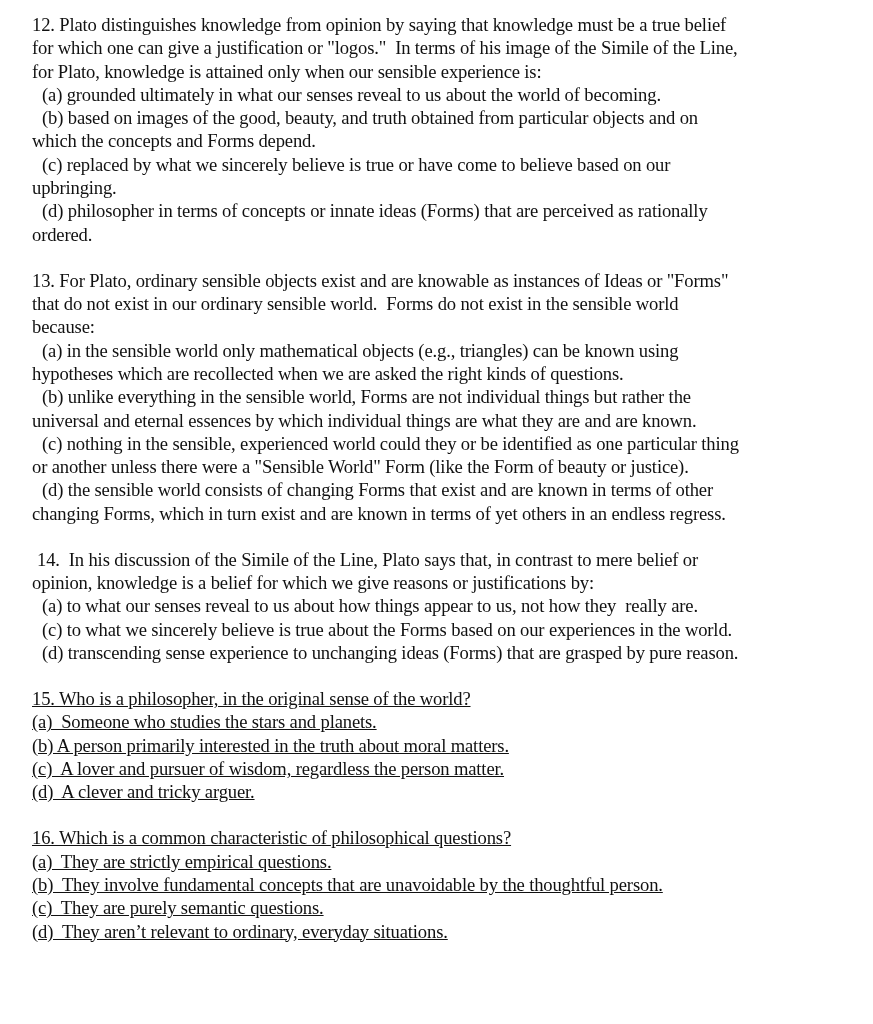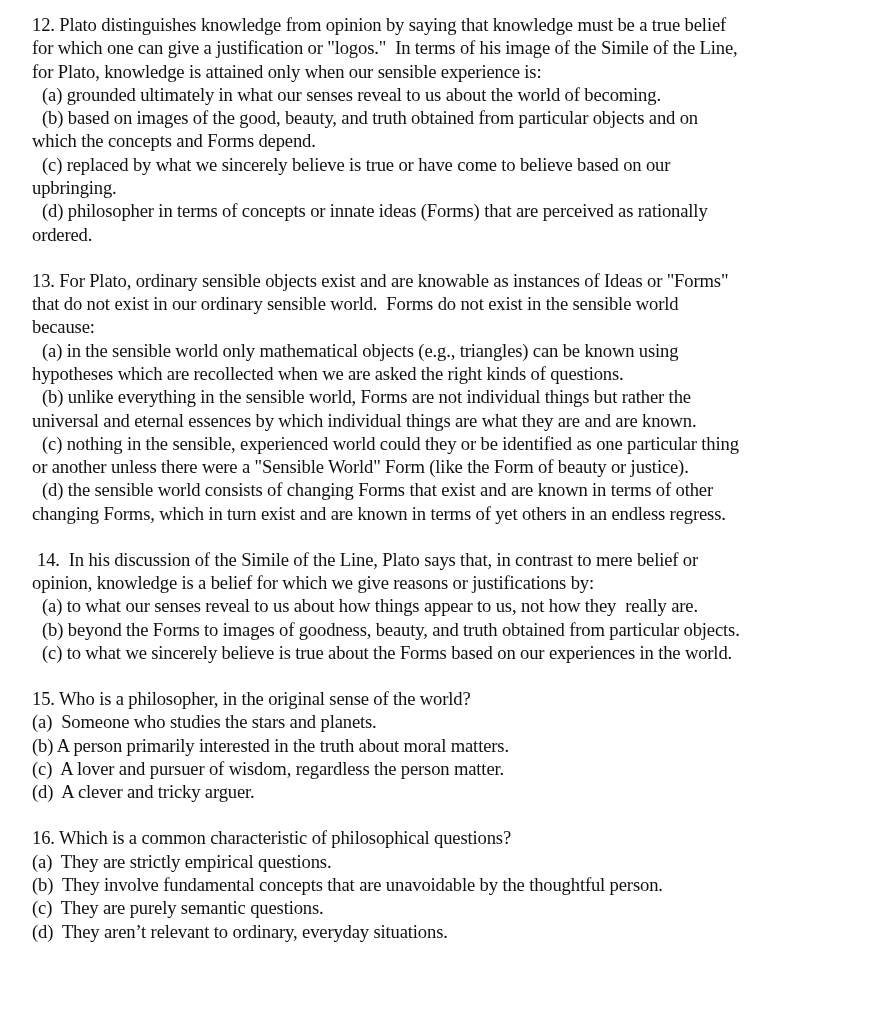--- a/index.html
+++ b/index.html
@@ -6,21 +6,21 @@
   body {
     width: 873px; height: 1024px; overflow: hidden;
     font-family: "Liberation Serif", "DejaVu Serif", serif;
     font-size: 18.6px; color: #111111;
   }
   .page { position: relative; padding: 13px 0 0 32px; }
   .question { margin: 0 0 22.8px 0; }
   .line { height: 23.3px; line-height: 23.3px; white-space: pre; letter-spacing: -0.15px; }
   .ind { padding-left: 10px; }
   .ind-sm { padding-left: 5px; }
-  .q15, .q16 { letter-spacing: -0.15px; }
+  .q15, .q16 { letter-spacing: -0.15px; text-decoration: underline; }
 </style>
 </head>
 <body>
 
 <div class="page">
 
   <div class="question">
     <div class="line">12. Plato distinguishes knowledge from opinion by saying that knowledge must be a true belief</div>
     <div class="line">for which one can give a justification or "logos."  In terms of his image of the Simile of the Line,</div>
     <div class="line">for Plato, knowledge is attained only when our sensible experience is:</div>
@@ -44,22 +44,22 @@
     <div class="line ind">(c) nothing in the sensible, experienced world could they or be identified as one particular thing</div>
     <div class="line">or another unless there were a "Sensible World" Form (like the Form of beauty or justice).</div>
     <div class="line ind">(d) the sensible world consists of changing Forms that exist and are known in terms of other</div>
     <div class="line">changing Forms, which in turn exist and are known in terms of yet others in an endless regress.</div>
   </div>
 
   <div class="question">
     <div class="line ind-sm">14.  In his discussion of the Simile of the Line, Plato says that, in contrast to mere belief or</div>
     <div class="line">opinion, knowledge is a belief for which we give reasons or justifications by:</div>
     <div class="line ind">(a) to what our senses reveal to us about how things appear to us, not how they  really are.</div>
-    <div class="line ind">(b) beyond the Forms to images of goodness, beauty, and truth obtained from particular objects.</div>
     <div class="line ind">(c) to what we sincerely believe is true about the Forms based on our experiences in the world.</div>
+    <div class="line ind">(d) transcending sense experience to unchanging ideas (Forms) that are grasped by pure reason.</div>
   </div>
 
   <div class="question q15">
     <div class="line">15. Who is a philosopher, in the original sense of the world?</div>
     <div class="line">(a)  Someone who studies the stars and planets.</div>
     <div class="line">(b) A person primarily interested in the truth about moral matters.</div>
     <div class="line">(c)  A lover and pursuer of wisdom, regardless the person matter.</div>
     <div class="line">(d)  A clever and tricky arguer.</div>
   </div>
 

